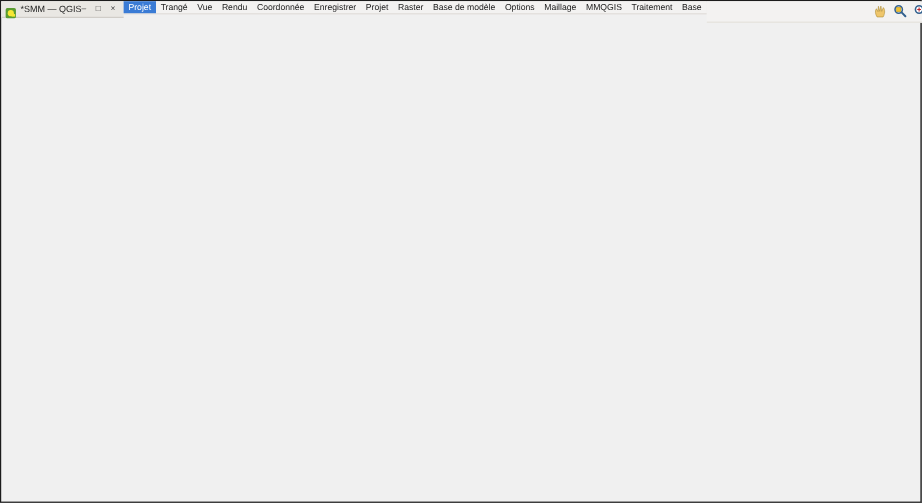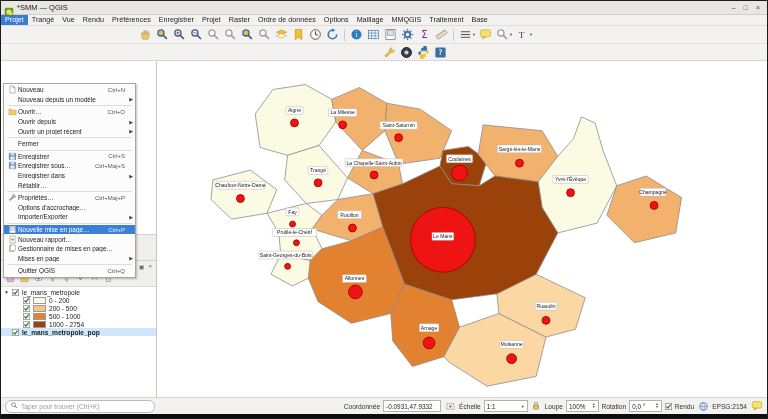--- a/index.html
+++ b/index.html
@@ -1,17 +1,17 @@
 <!DOCTYPE html>
 <html><head>
 <meta charset="utf-8">
 <style>
   html,body{margin:0;padding:0;}
   body{width:768px;height:419px;overflow:hidden;font-family:"Liberation Sans",sans-serif;background:#000;}
-  #window{position:absolute;left:0;top:0;width:766px;height:417px;border:1px solid #1c1c1c;background:#f0f0f0;display:flex;flex-direction:column;}
+  #window{position:absolute;left:0;top:0;width:766px;height:417px;border:1px solid #1c1c1c;background:#f0f0f0;display:flex;}
   
   #titlebar{height:13px;background:#e9e7e3;display:flex;align-items:center;padding:0 3px;border-bottom:1px solid #d0cdc8;flex:0 0 auto;}
   #titlebar .qlogo{width:10px;height:10px;margin-right:3px;flex:0 0 auto;}
   #title-text{font-size:7.5px;color:#222;}
   #win-controls{margin-left:auto;display:flex;gap:8px;padding-right:4px;}
   #win-controls span{font-size:7px;color:#444;line-height:11px;cursor:default;}
   
   #menubar{height:10px;background:#f3f2f1;display:flex;align-items:flex-end;font-size:7.2px;color:#222;border-bottom:1px solid #e0ddd9;flex:0 0 auto;}
   #menubar .mitem{padding:0 4px;height:10px;line-height:10px;white-space:nowrap;}
   #menubar .mitem.active{background:#3a7bd5;color:#fff;}
@@ -86,25 +86,25 @@
       <span>□</span>
       <span>×</span>
     </span>
   </div>
 
   <div id="menubar">
       <span class="mitem active">Projet</span>
       <span class="mitem">Trangé</span>
       <span class="mitem">Vue</span>
       <span class="mitem">Rendu</span>
-      <span class="mitem">Préférences</span>
+      <span class="mitem">Coordonnée</span>
       <span class="mitem">Enregistrer</span>
       <span class="mitem">Projet</span>
       <span class="mitem">Raster</span>
-      <span class="mitem">Ordre de données</span>
+      <span class="mitem">Base de modèle</span>
       <span class="mitem">Options</span>
       <span class="mitem">Maillage</span>
       <span class="mitem">MMQGIS</span>
       <span class="mitem">Traitement</span>
       <span class="mitem">Base</span>
     </div>
 
   <div id="toolbar1" class="toolbar">
       <span class="tbtn">
         <svg width="13" height="13" viewBox="0 0 14 14">

